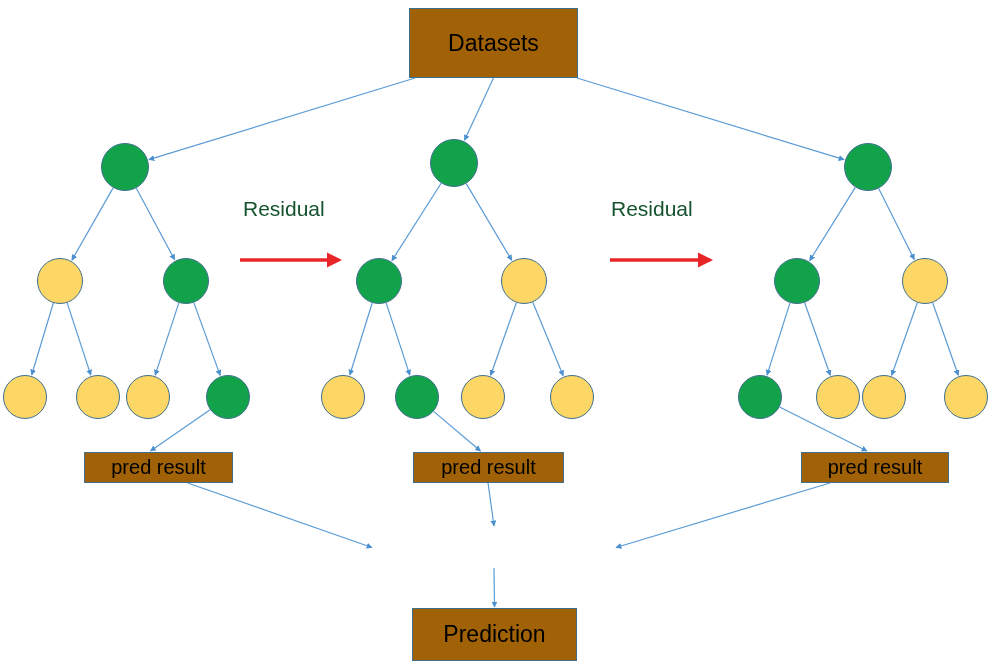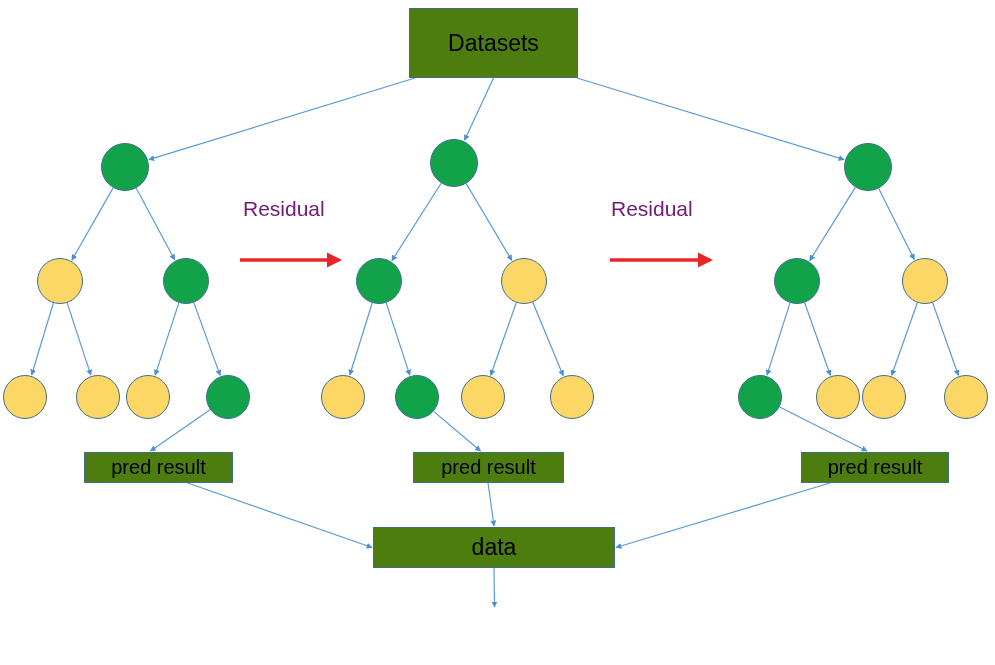--- a/index.html
+++ b/index.html
@@ -30,38 +30,38 @@
     position: absolute;
     border-radius: 50%;
     border: 1.5px solid #3F6F8E;
     box-sizing: border-box;
   }
   .node.green { background: #12A34A; }
   .node.yellow { background: #FCD766; }
 
   .box {
     position: absolute;
-    background: #4d7c0f;
+    background: #a16207;
     border: 1.6px solid #3F6F8E;
     box-sizing: border-box;
     display: flex;
     align-items: center;
     justify-content: center;
     color: #000000;
     white-space: nowrap;
   }
   .box.datasets { font-size: 23px; }
   .box.pred { font-size: 20px; margin-left: 8px; }
   .box.data { font-size: 23px; }
   .box.prediction { font-size: 23px; }
 
   .residual-label {
     position: absolute;
     font-size: 21px;
-    color: #701a75;
+    color: #14532d;
     white-space: nowrap;
   }
 </style>
 </head>
 <body>
 
 <div id="canvas">
 
   <svg id="edges" viewBox="0 0 995 665">
     <defs>
@@ -134,16 +134,16 @@
 
   <div class="box datasets" id="datasets-box" style="left: 409px; top: 8px; width: 169px; height: 70px;">Datasets</div>
 
   <div class="residual-label" id="residual-label-0" style="left: 243px; top: 197px;">Residual</div>
   <div class="residual-label" id="residual-label-1" style="left: 611px; top: 197px;">Residual</div>
 
   <div class="box pred" id="pred-box-0" style="left: 76px; top: 452px; width: 149px; height: 31px;">pred result</div>
   <div class="box pred" id="pred-box-1" style="left: 405px; top: 452px; width: 151px; height: 31px;">pred result</div>
   <div class="box pred" id="pred-box-2" style="left: 793px; top: 452px; width: 148px; height: 31px;">pred result</div>
 
-  <div class="box data" id="data-box" style="left: 373px; top: 527px; width: 242px; height: 41px;">data</div>
 
+  <div class="box prediction" id="prediction-box" style="left: 412px; top: 608px; width: 165px; height: 53px;">Prediction</div>
 
 </div>
 
 </body></html>

